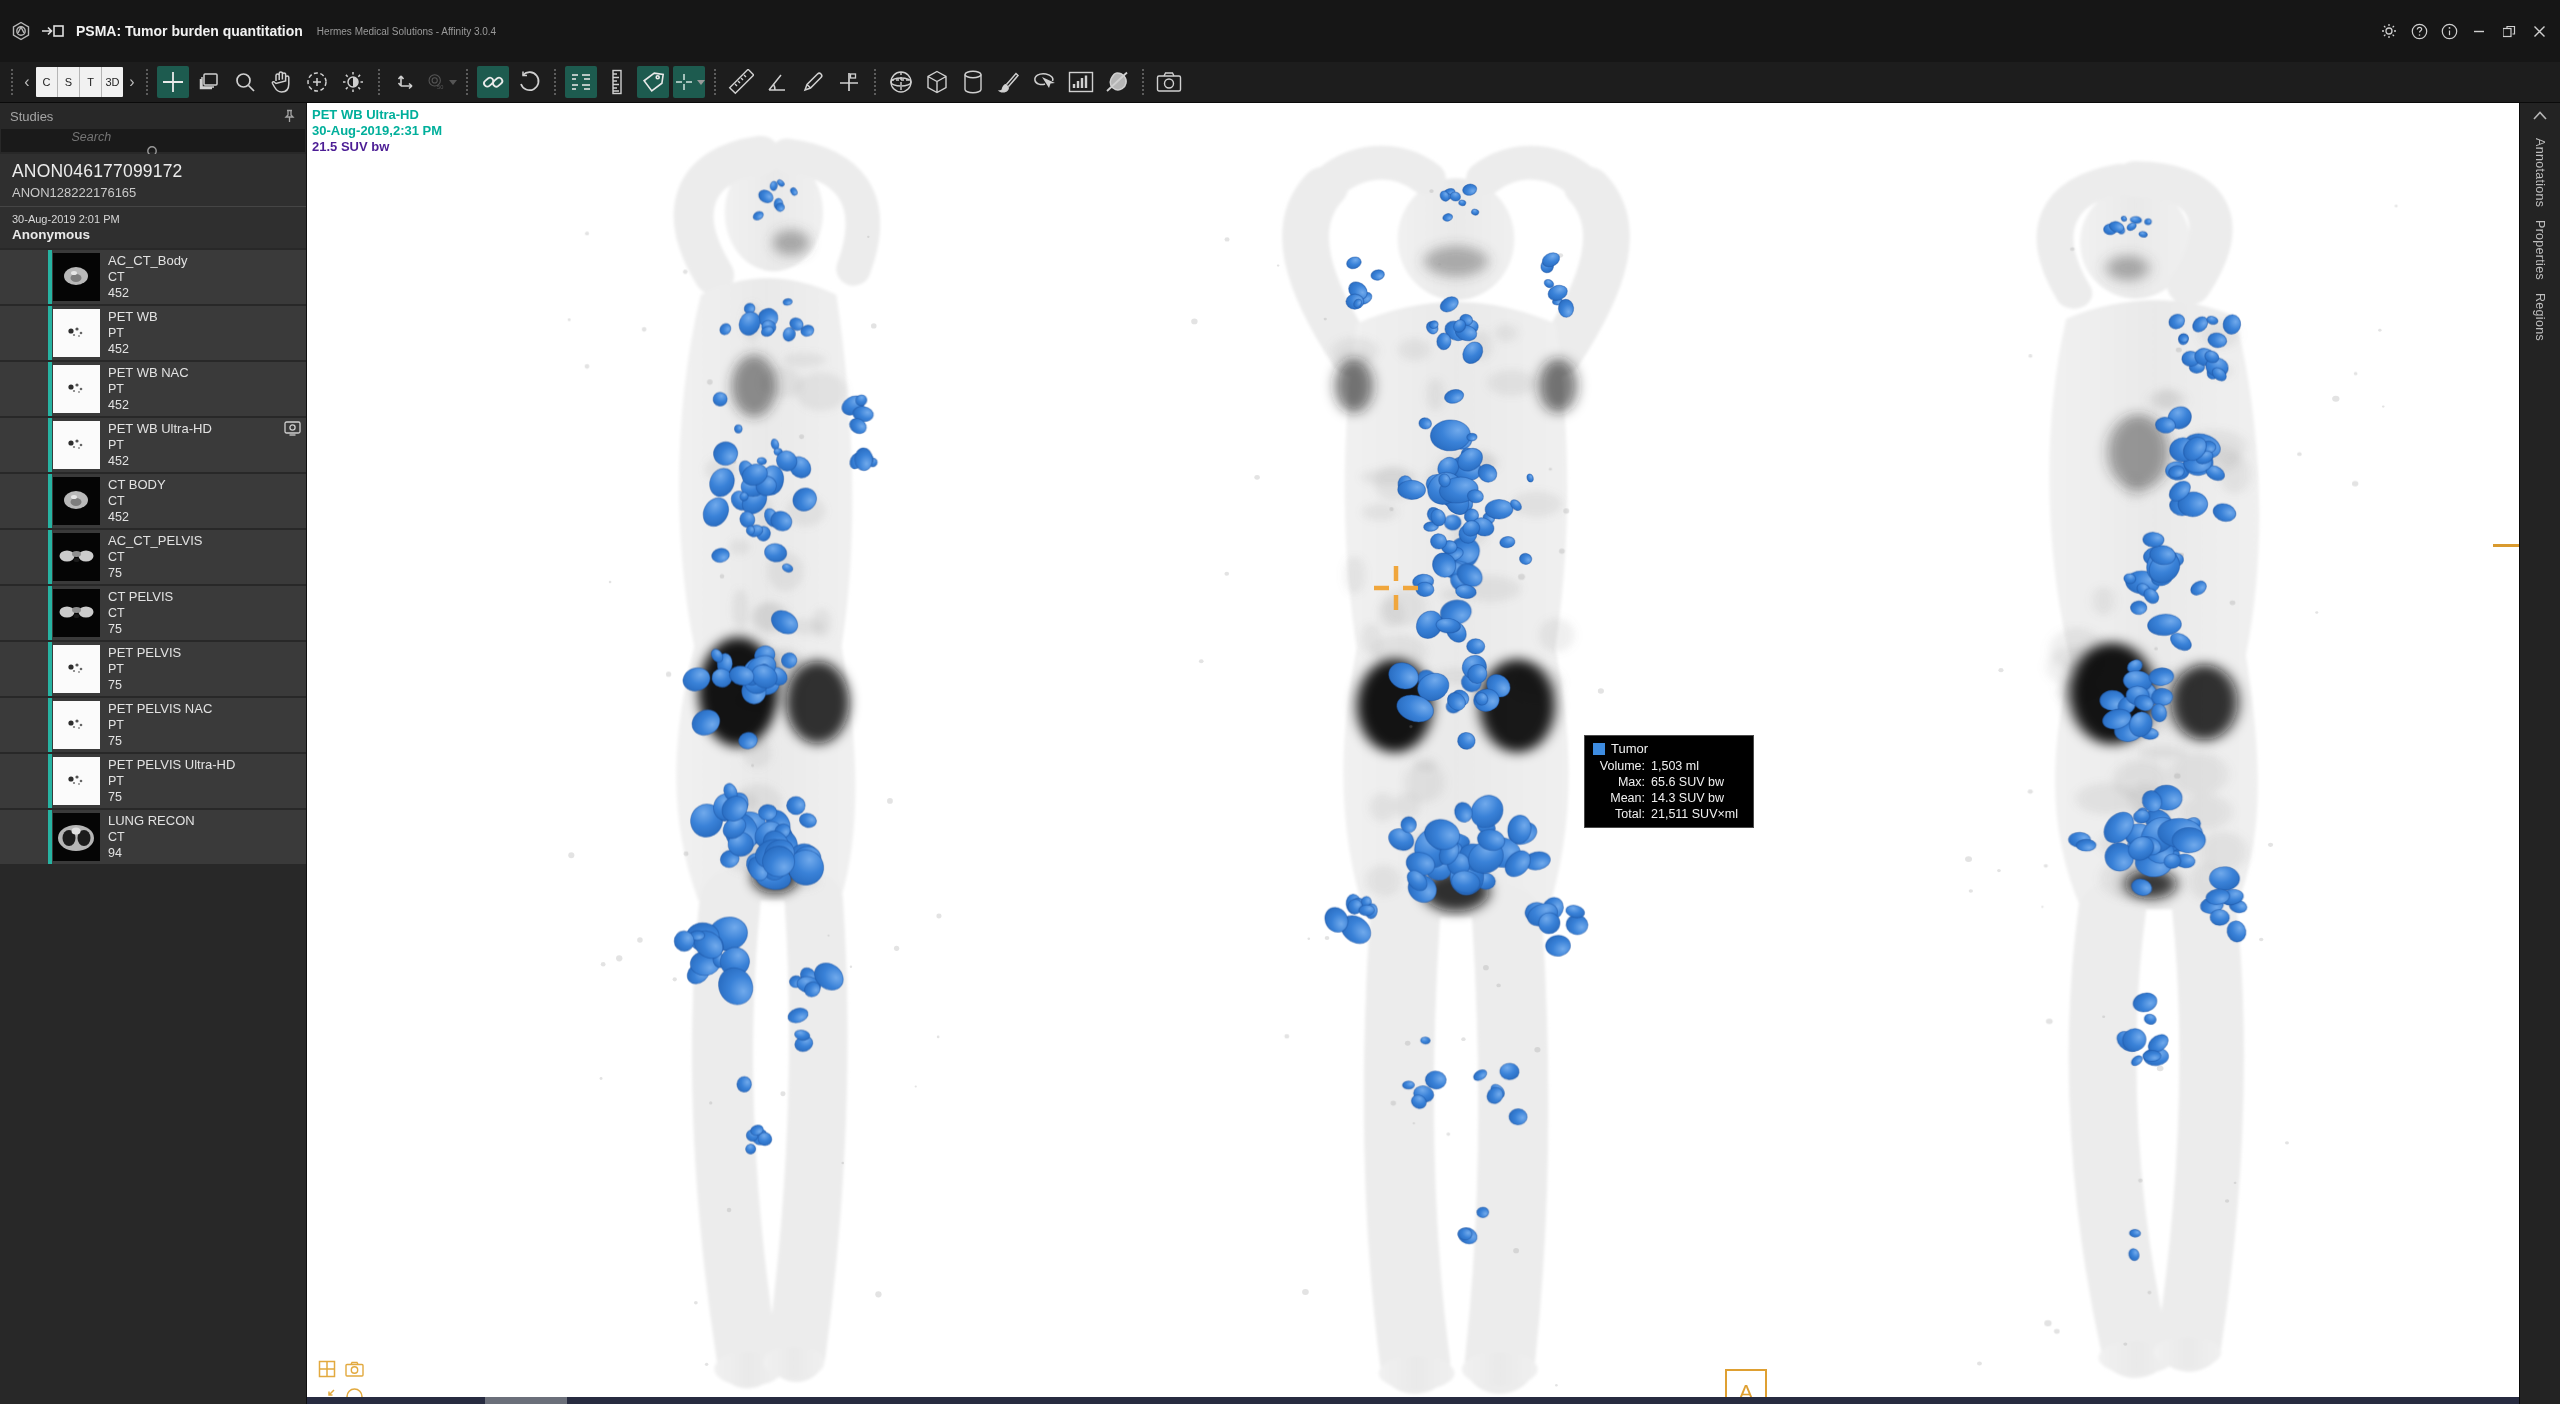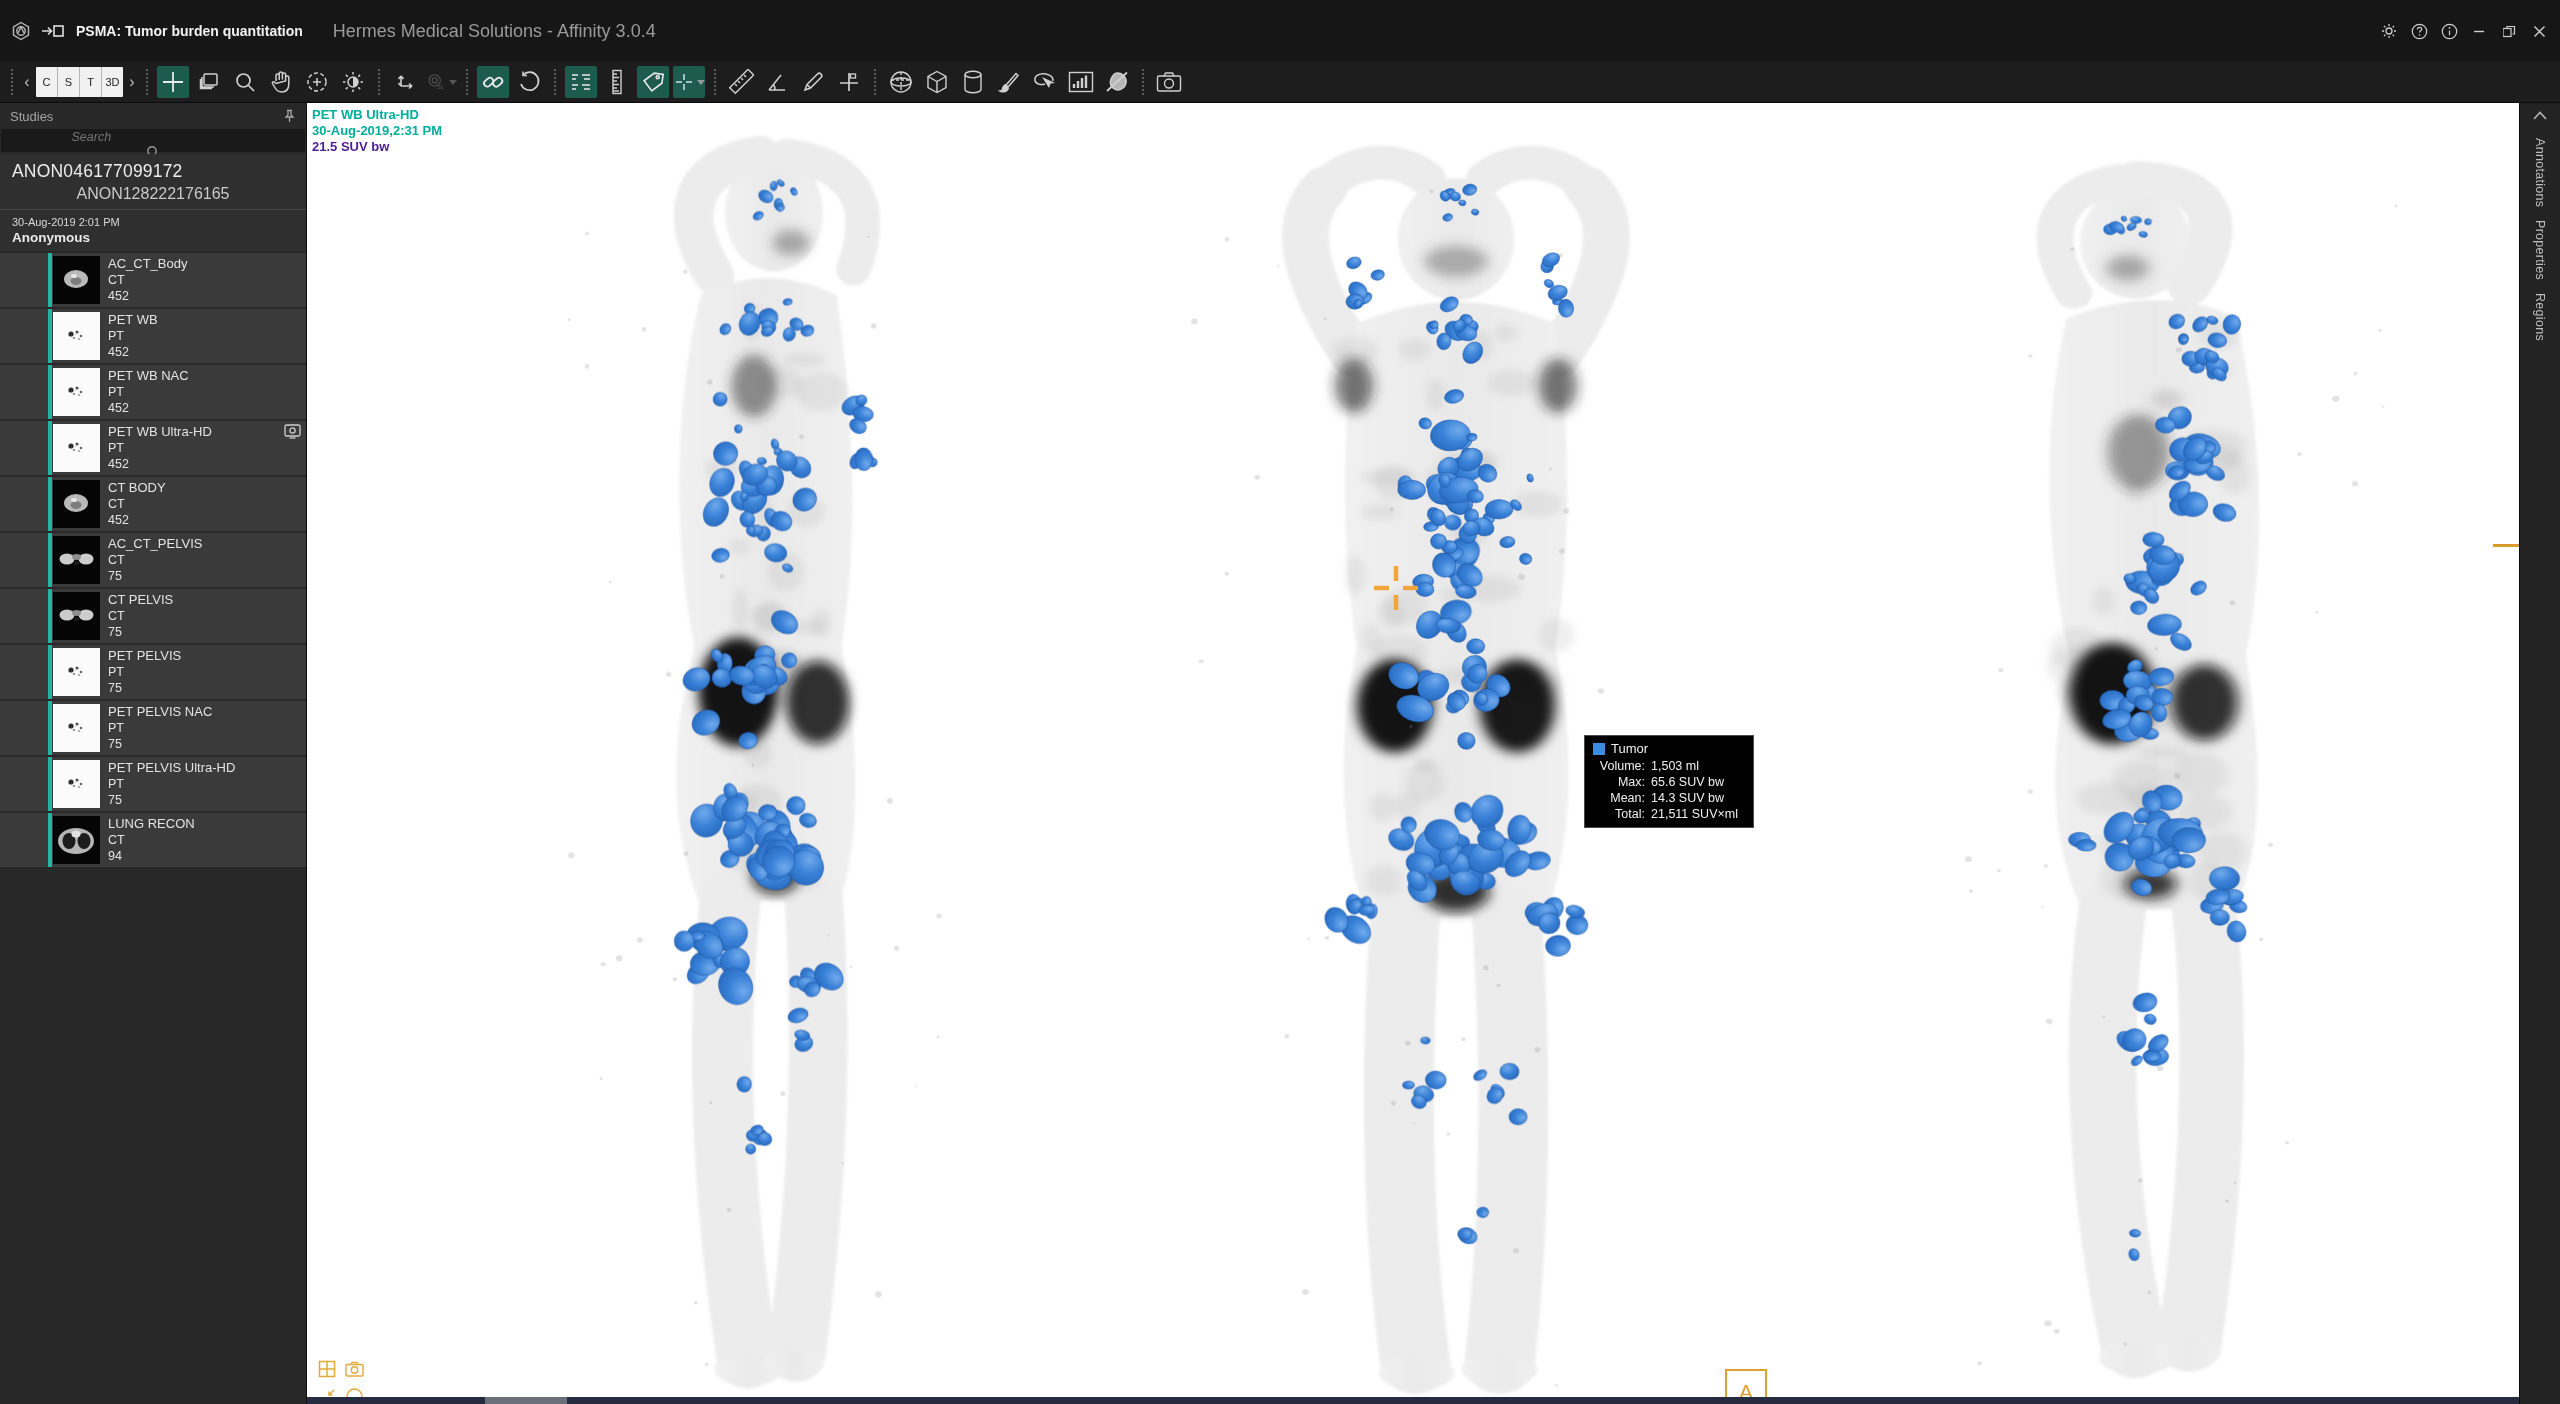--- a/index.html
+++ b/index.html
@@ -4,21 +4,21 @@
 <style>
   html,body{margin:0;padding:0;background:#0d0d0d;}
   body{width:2560px;height:1404px;overflow:hidden;font-family:"Liberation Sans",sans-serif;}
   #app{width:2560px;height:1404px;display:flex;flex-direction:column;background:#171717;}
 
   
   .titlebar{height:28px;background:#161616;display:flex;align-items:center;padding:17px 6px;flex:0 0 auto;}
   .titlebar .logo{width:22px;height:22px;margin:0 8px 0 4px;display:flex;align-items:center;justify-content:center;}
   .titlebar .sendto{width:26px;height:20px;margin-right:10px;display:flex;align-items:center;justify-content:center;}
   .title-main{color:#f2f2f2;font-weight:bold;font-size:14px;margin-right:14px;white-space:nowrap;}
-  .title-sub{color:#9a9a9a;font-size:18px;white-space:nowrap;margin-left:16px;}
+  .title-sub{color:#9a9a9a;font-size:10px;white-space:nowrap;}
   .title-spacer{flex:1;}
   .winbtn{width:30px;height:24px;display:flex;align-items:center;justify-content:center;color:#cfcfcf;}
   svg.icon{display:block;}
 
   
   .toolbar{height:40px;background:#1d1d1d;display:flex;align-items:center;padding:0 4px;flex:0 0 auto;border-bottom:1px solid #0a0a0a;}
   .tsep{width:0;height:26px;border-left:2px dotted #5c5c5c;margin:0 7px;}
   .tbtn{width:32px;height:32px;margin:0 2px;border-radius:2px;display:flex;align-items:center;justify-content:center;flex:0 0 auto;}
   .tbtn.active{background:#1d5b4f;}
   .tbtn.disabled{opacity:.45;}
@@ -31,21 +31,21 @@
   
   .main{flex:1;display:flex;min-height:0;}
 
   
   .sidebar{width:306px;flex:0 0 auto;background:#282828;display:flex;flex-direction:column;border-right:1px solid #101010;}
   .sb-header{height:26px;display:flex;align-items:center;justify-content:space-between;padding:0 10px;color:#a5a5a5;font-size:13px;}
   .sb-search{height:23px;margin:0 1px 2px 1px;background:#1a1a1a;display:flex;align-items:center;padding:0 8px;flex-direction:column;}
   .sb-search input{flex:1;background:transparent;border:none;outline:none;color:#b5b5b5;font-style:italic;font-size:12.5px;font-family:"Liberation Sans",sans-serif;}
   .sb-patient{background:#2f2f2f;padding:7px 12px 6px 12px;}
   .sb-patient .pid{color:#ececec;font-size:17.5px;letter-spacing:.2px;}
-  .sb-patient .pid2{color:#c9c9c9;font-size:16px;margin-top:3px;text-align:center;}
+  .sb-patient .pid2{color:#c9c9c9;font-size:13px;margin-top:3px;}
   .sb-study{background:#2f2f2f;border-top:1px solid #454545;padding:6px 12px;}
   .sb-study .sdate{color:#d8d8d8;font-size:11px;}
   .sb-study .sname{color:#e9e9e9;font-size:13.5px;font-weight:bold;margin-top:2px;}
   #series-list{flex:1;overflow:hidden;}
   .series-row{height:54px;background:#3a3a3a;margin-top:2px;display:flex;position:relative;padding-left:48px;}
   .series-accent{width:4px;background:#27b3a2;flex:0 0 auto;}
   .series-thumb{width:47px;height:48px;margin:3px 0 3px 1px;flex:0 0 auto;}
   .series-thumb svg{display:block;}
   .series-meta{padding:3px 8px;color:#e2e2e2;font-size:12.5px;line-height:16px;}
   .series-name{font-size:13px;}

